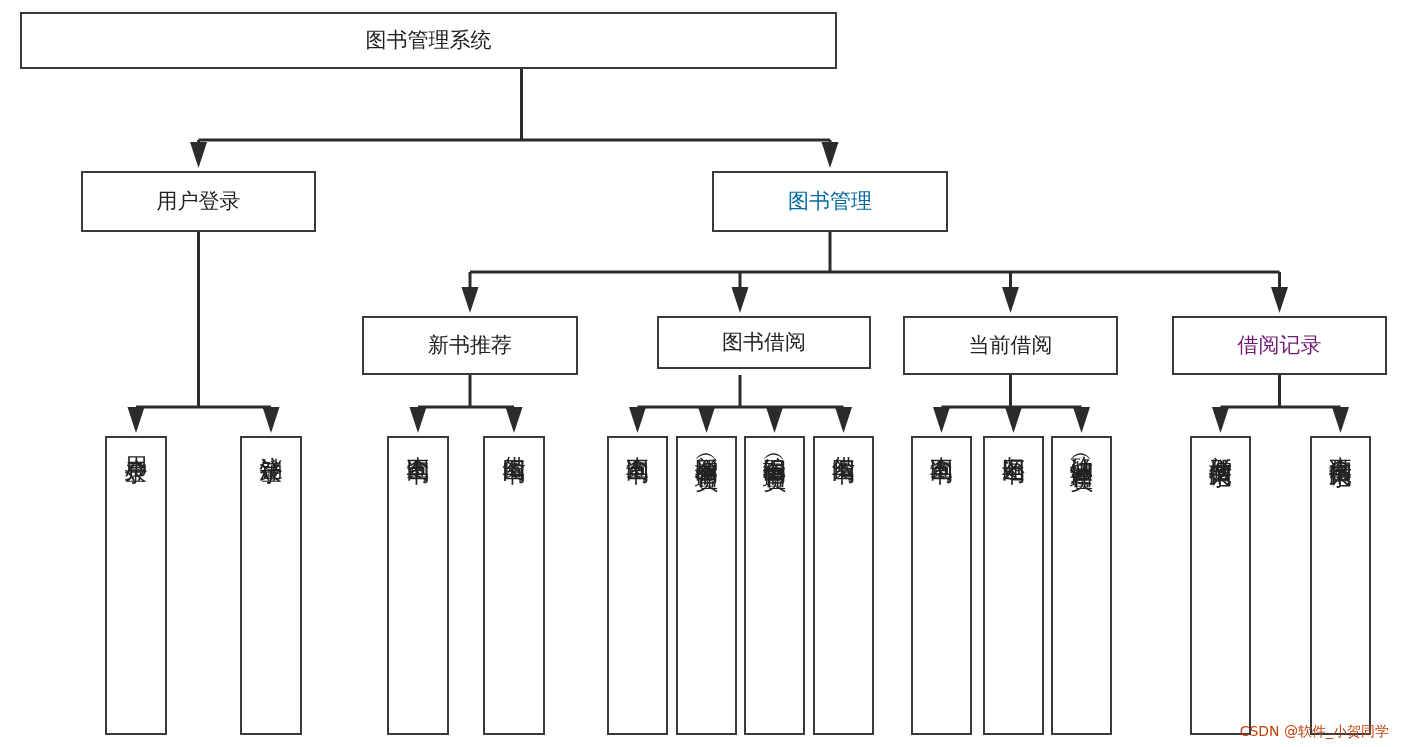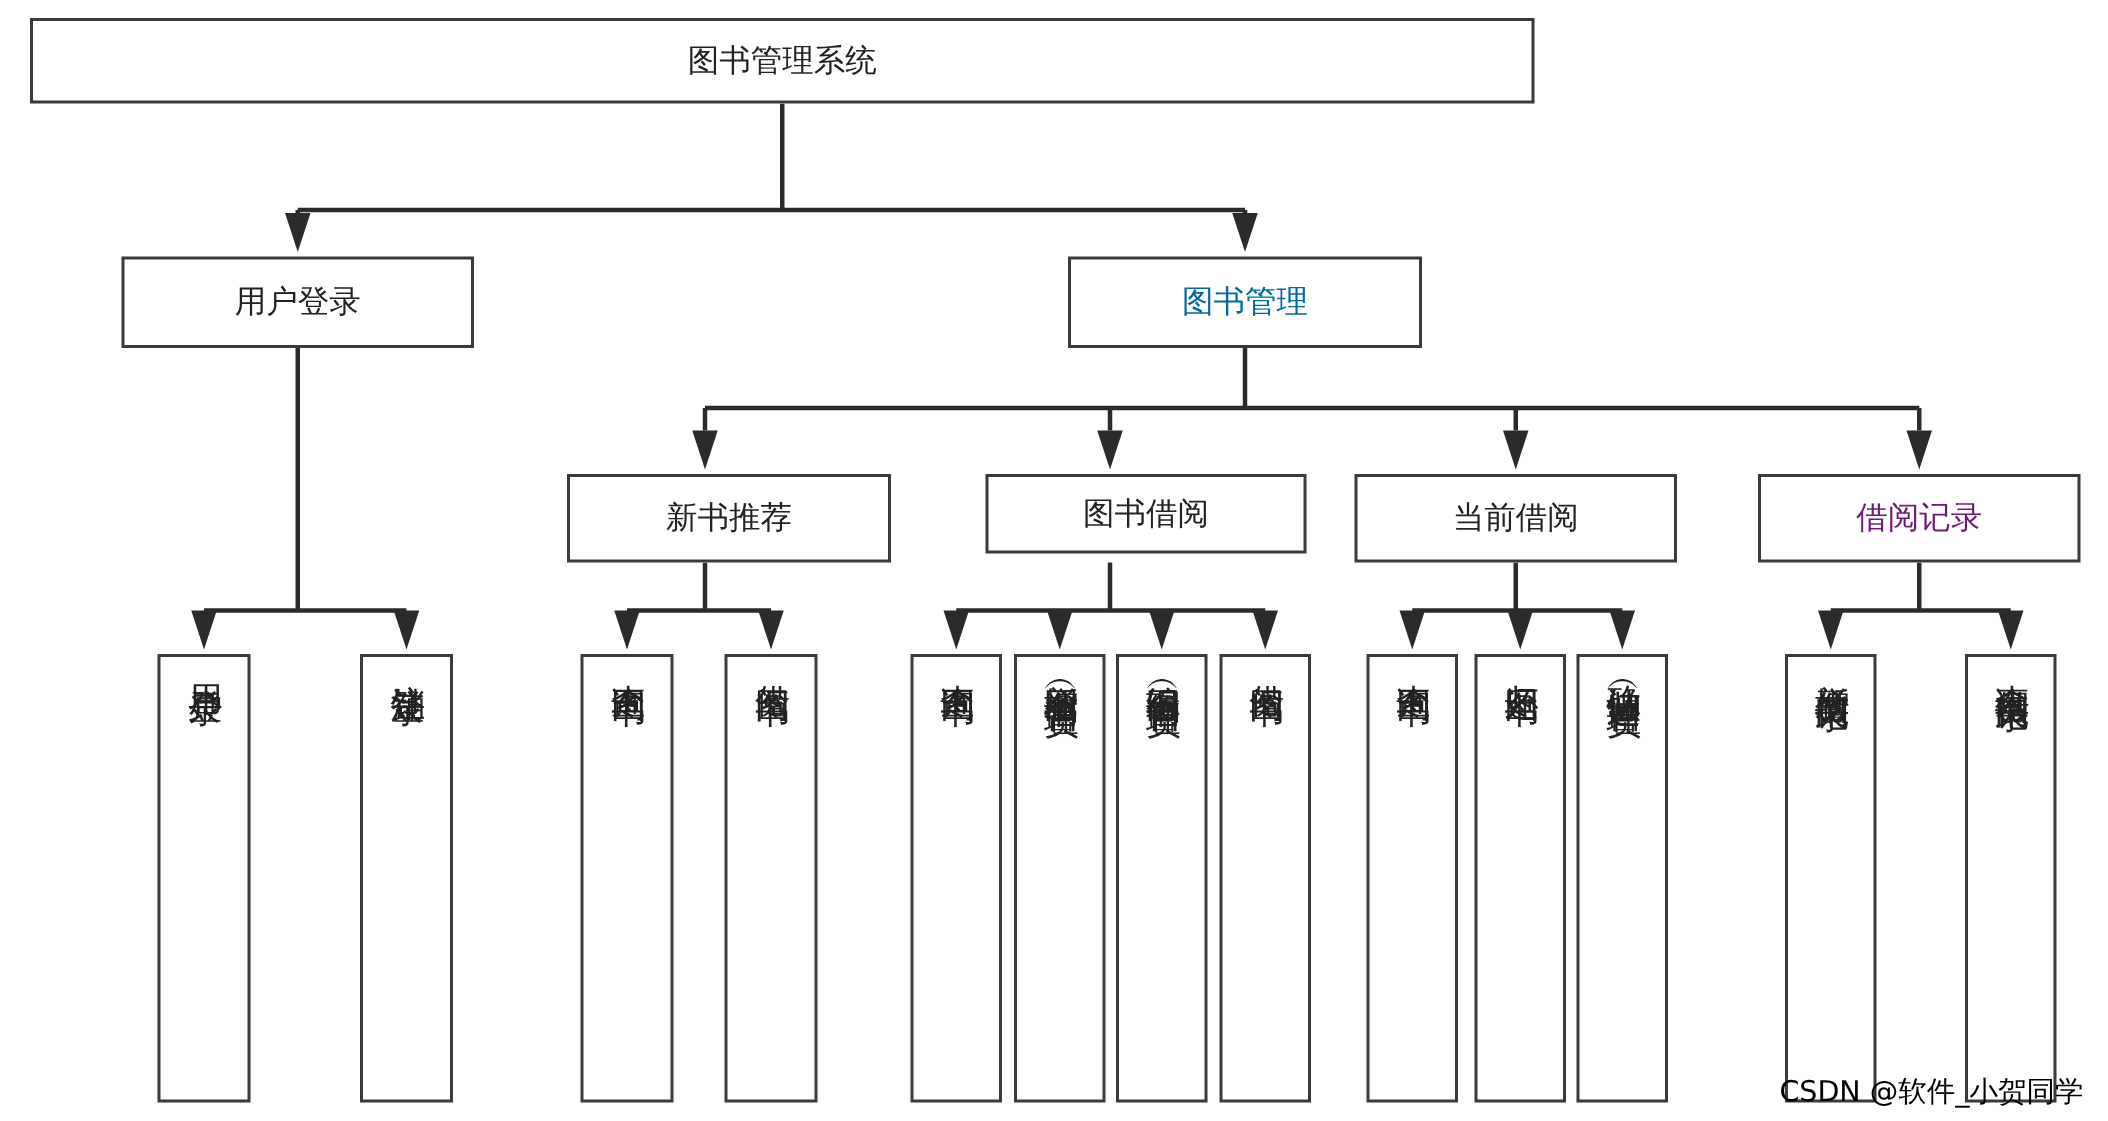--- a/index.html
+++ b/index.html
@@ -54,22 +54,22 @@
     text-orientation: upright;
     font-size: 23px;
     letter-spacing: 2px;
     line-height: 1;
     white-space: nowrap;
   }
   .watermark {
     position: absolute;
     right: 16px;
     bottom: 6px;
-    font-size: 19px;
-    color: #000000;
+    font-size: 14px;
+    color: #c2410c;
     white-space: nowrap;
     pointer-events: none;
   }
 </style>
 </head>
 <body>
 
 <div id="canvas">
   <svg class="edges" viewBox="0 0 1405 747" xmlns="http://www.w3.org/2000/svg">
     <g id="edge-paths" stroke="#2b2b2b" stroke-width="3" fill="none">
@@ -123,30 +123,30 @@
         <polygon points="766,407 783,407 774.5,433"></polygon>
         <polygon points="835,407 852,407 843.5,433"></polygon>
         <polygon points="933,407 950,407 941.5,433"></polygon>
         <polygon points="1005,407 1022,407 1013.5,433"></polygon>
         <polygon points="1073,407 1090,407 1081.5,433"></polygon>
         <polygon points="1212,407 1229,407 1220.5,433"></polygon>
         <polygon points="1332,407 1349,407 1340.5,433"></polygon>
       </g>
   </svg>
   <div id="node-layer">
-      <div class="node horiz" style="left: 20px; top: 12px; width: 1003px; height: 57px; border-color: rgb(58, 58, 58); background: rgb(255, 255, 255); color: rgb(34, 34, 34);">
+      <div class="node horiz" style="left: 20px; top: 12px; width: 817px; height: 57px; border-color: rgb(58, 58, 58); background: rgb(255, 255, 255); color: rgb(34, 34, 34);">
         <span class="label">图书管理系统</span>
       </div>
       <div class="node horiz" style="left: 81px; top: 171px; width: 235px; height: 61px; border-color: rgb(58, 58, 58); background: rgb(255, 255, 255); color: rgb(34, 34, 34);">
         <span class="label">用户登录</span>
       </div>
       <div class="node horiz" style="left: 712px; top: 171px; width: 236px; height: 61px; border-color: rgb(58, 58, 58); background: rgb(255, 255, 255); color: #0369a1;">
         <span class="label">图书管理</span>
       </div>
-      <div class="node horiz" style="left: 362px; top: 316px; width: 216px; height: 59px; border-color: rgb(58, 58, 58); background: rgb(255, 255, 255); color: rgb(34, 34, 34); margin-left: 16px;">
+      <div class="node horiz" style="left: 362px; top: 316px; width: 216px; height: 59px; border-color: rgb(58, 58, 58); background: rgb(255, 255, 255); color: rgb(34, 34, 34);">
         <span class="label">新书推荐</span>
       </div>
       <div class="node horiz" style="left: 633px; top: 316px; width: 214px; height: 53px; border-color: rgb(58, 58, 58); background: rgb(255, 255, 255); color: rgb(34, 34, 34); margin-left: 24px;">
         <span class="label">图书借阅</span>
       </div>
       <div class="node horiz" style="left: 903px; top: 316px; width: 215px; height: 59px; border-color: rgb(58, 58, 58); background: rgb(255, 255, 255); color: rgb(34, 34, 34);">
         <span class="label">当前借阅</span>
       </div>
       <div class="node horiz" style="left: 1172px; top: 316px; width: 215px; height: 59px; border-color: rgb(58, 58, 58); background: rgb(255, 255, 255); color: #701a75;">
         <span class="label">借阅记录</span>

